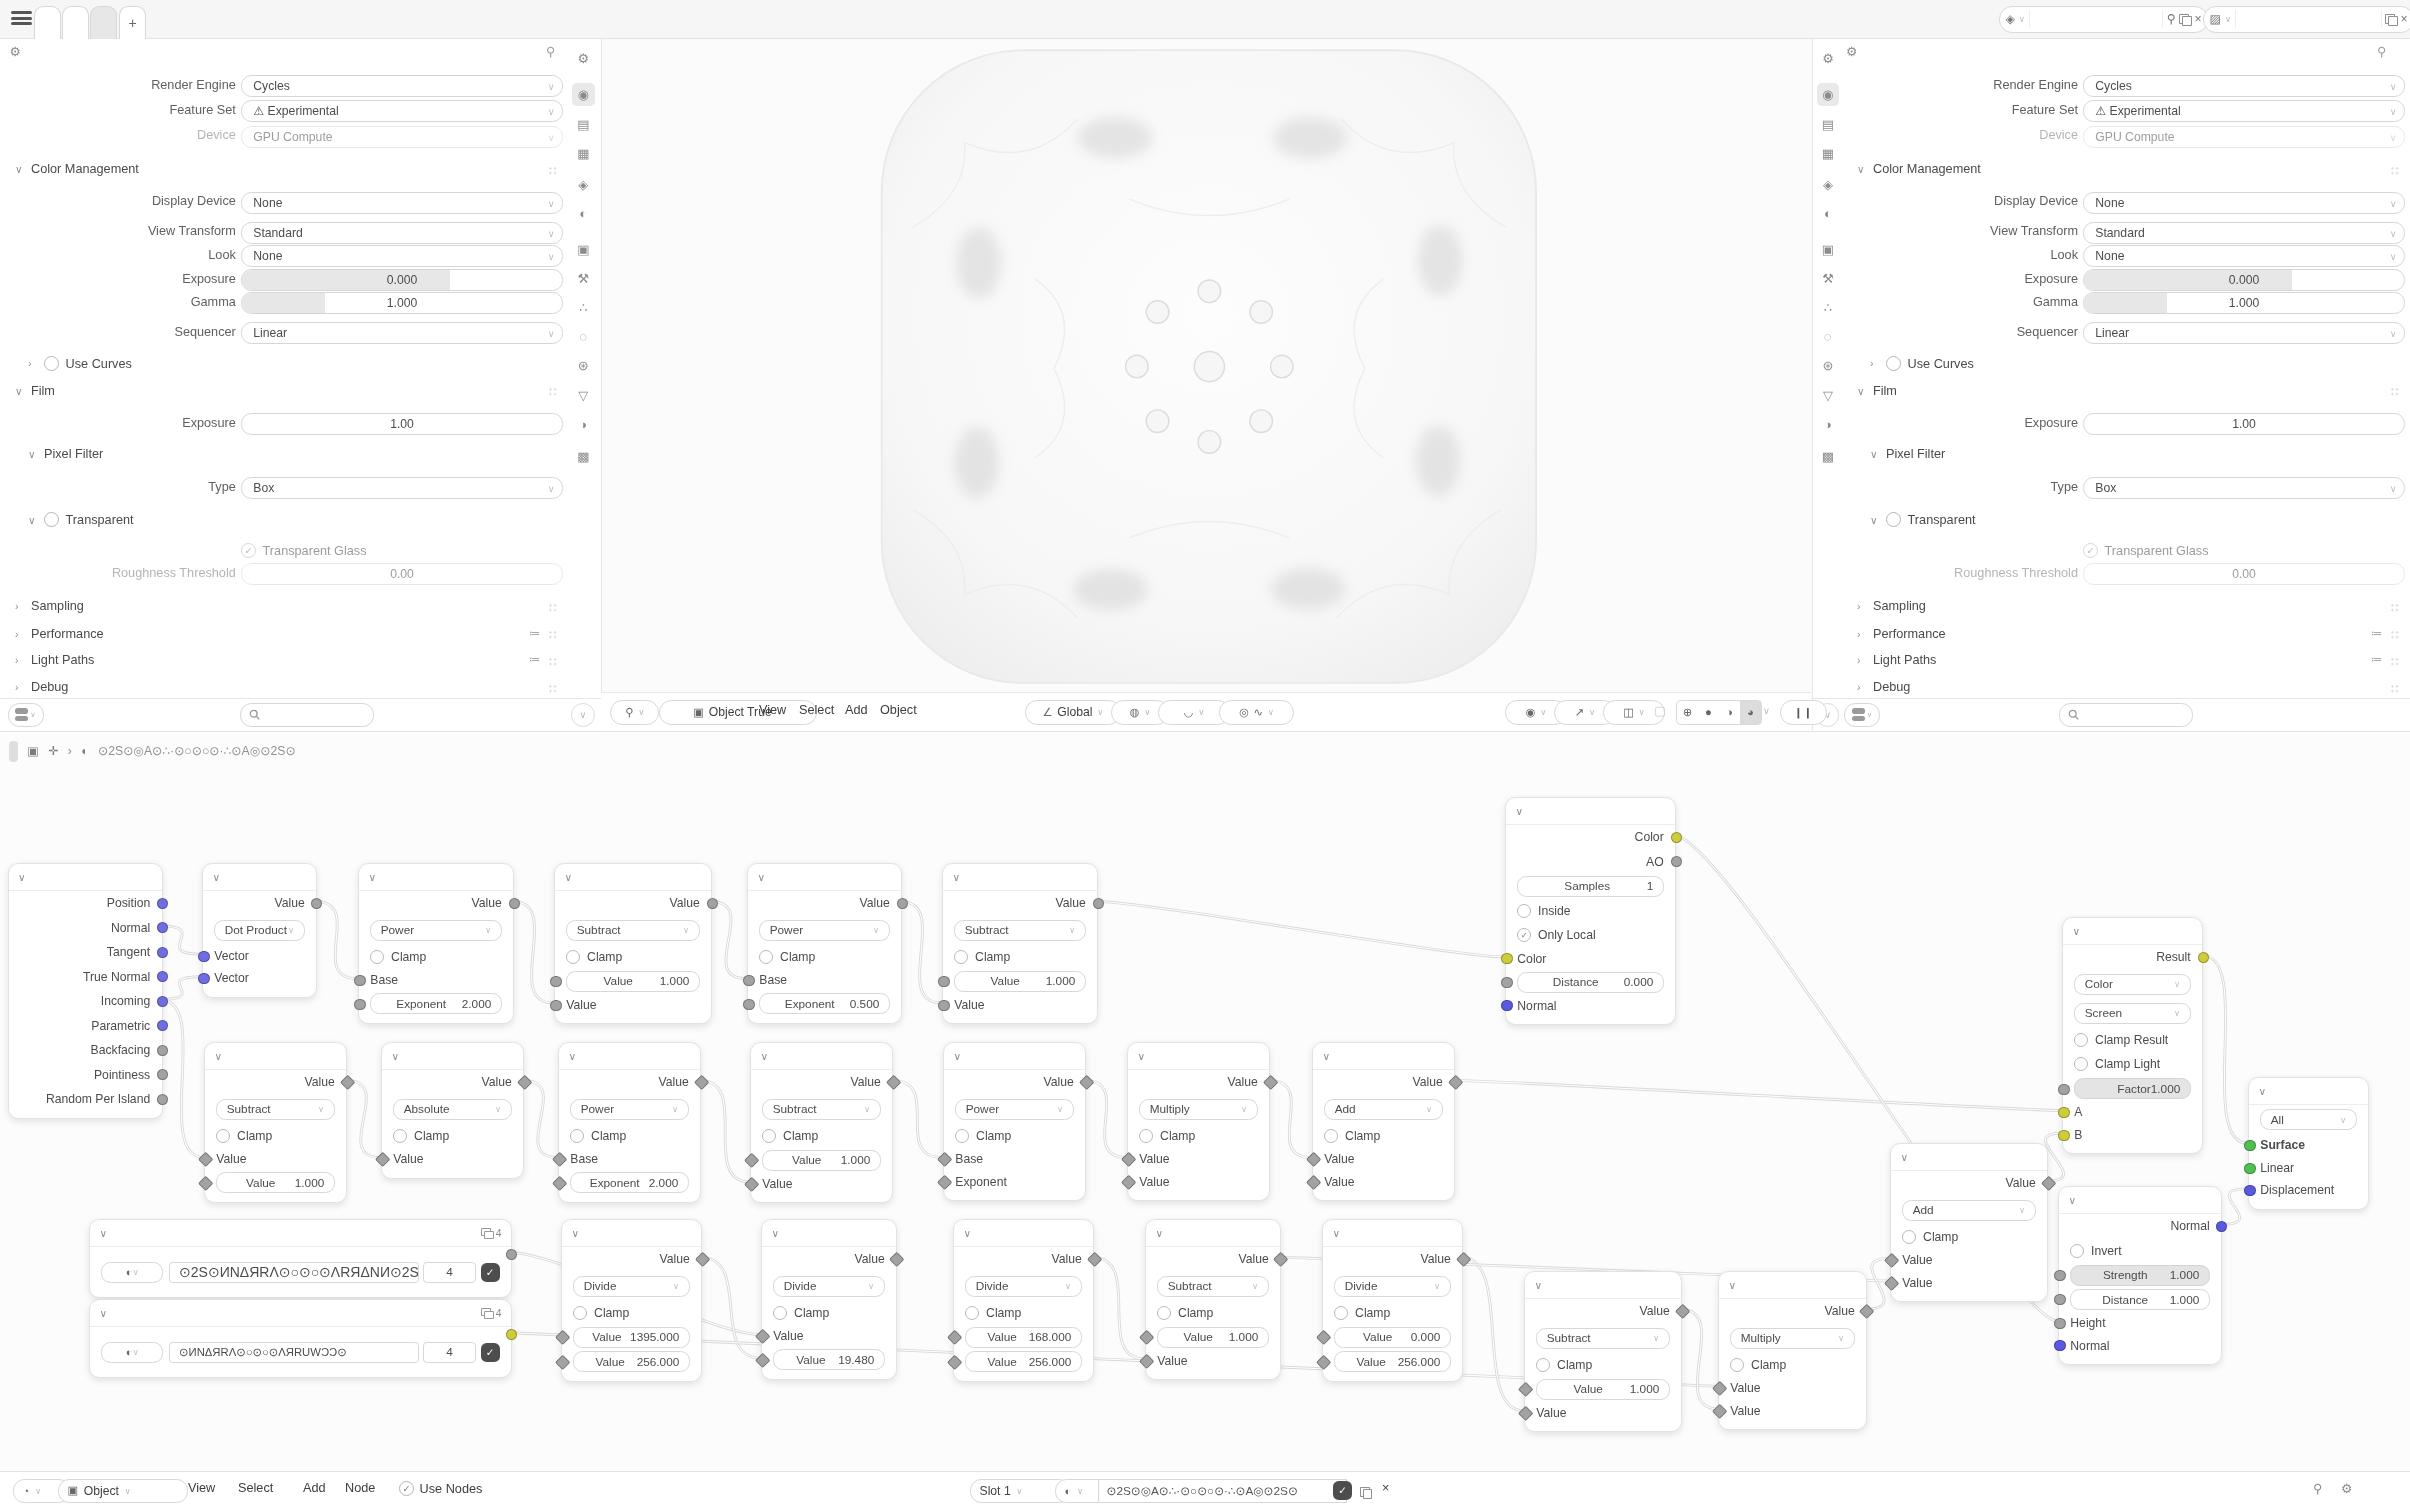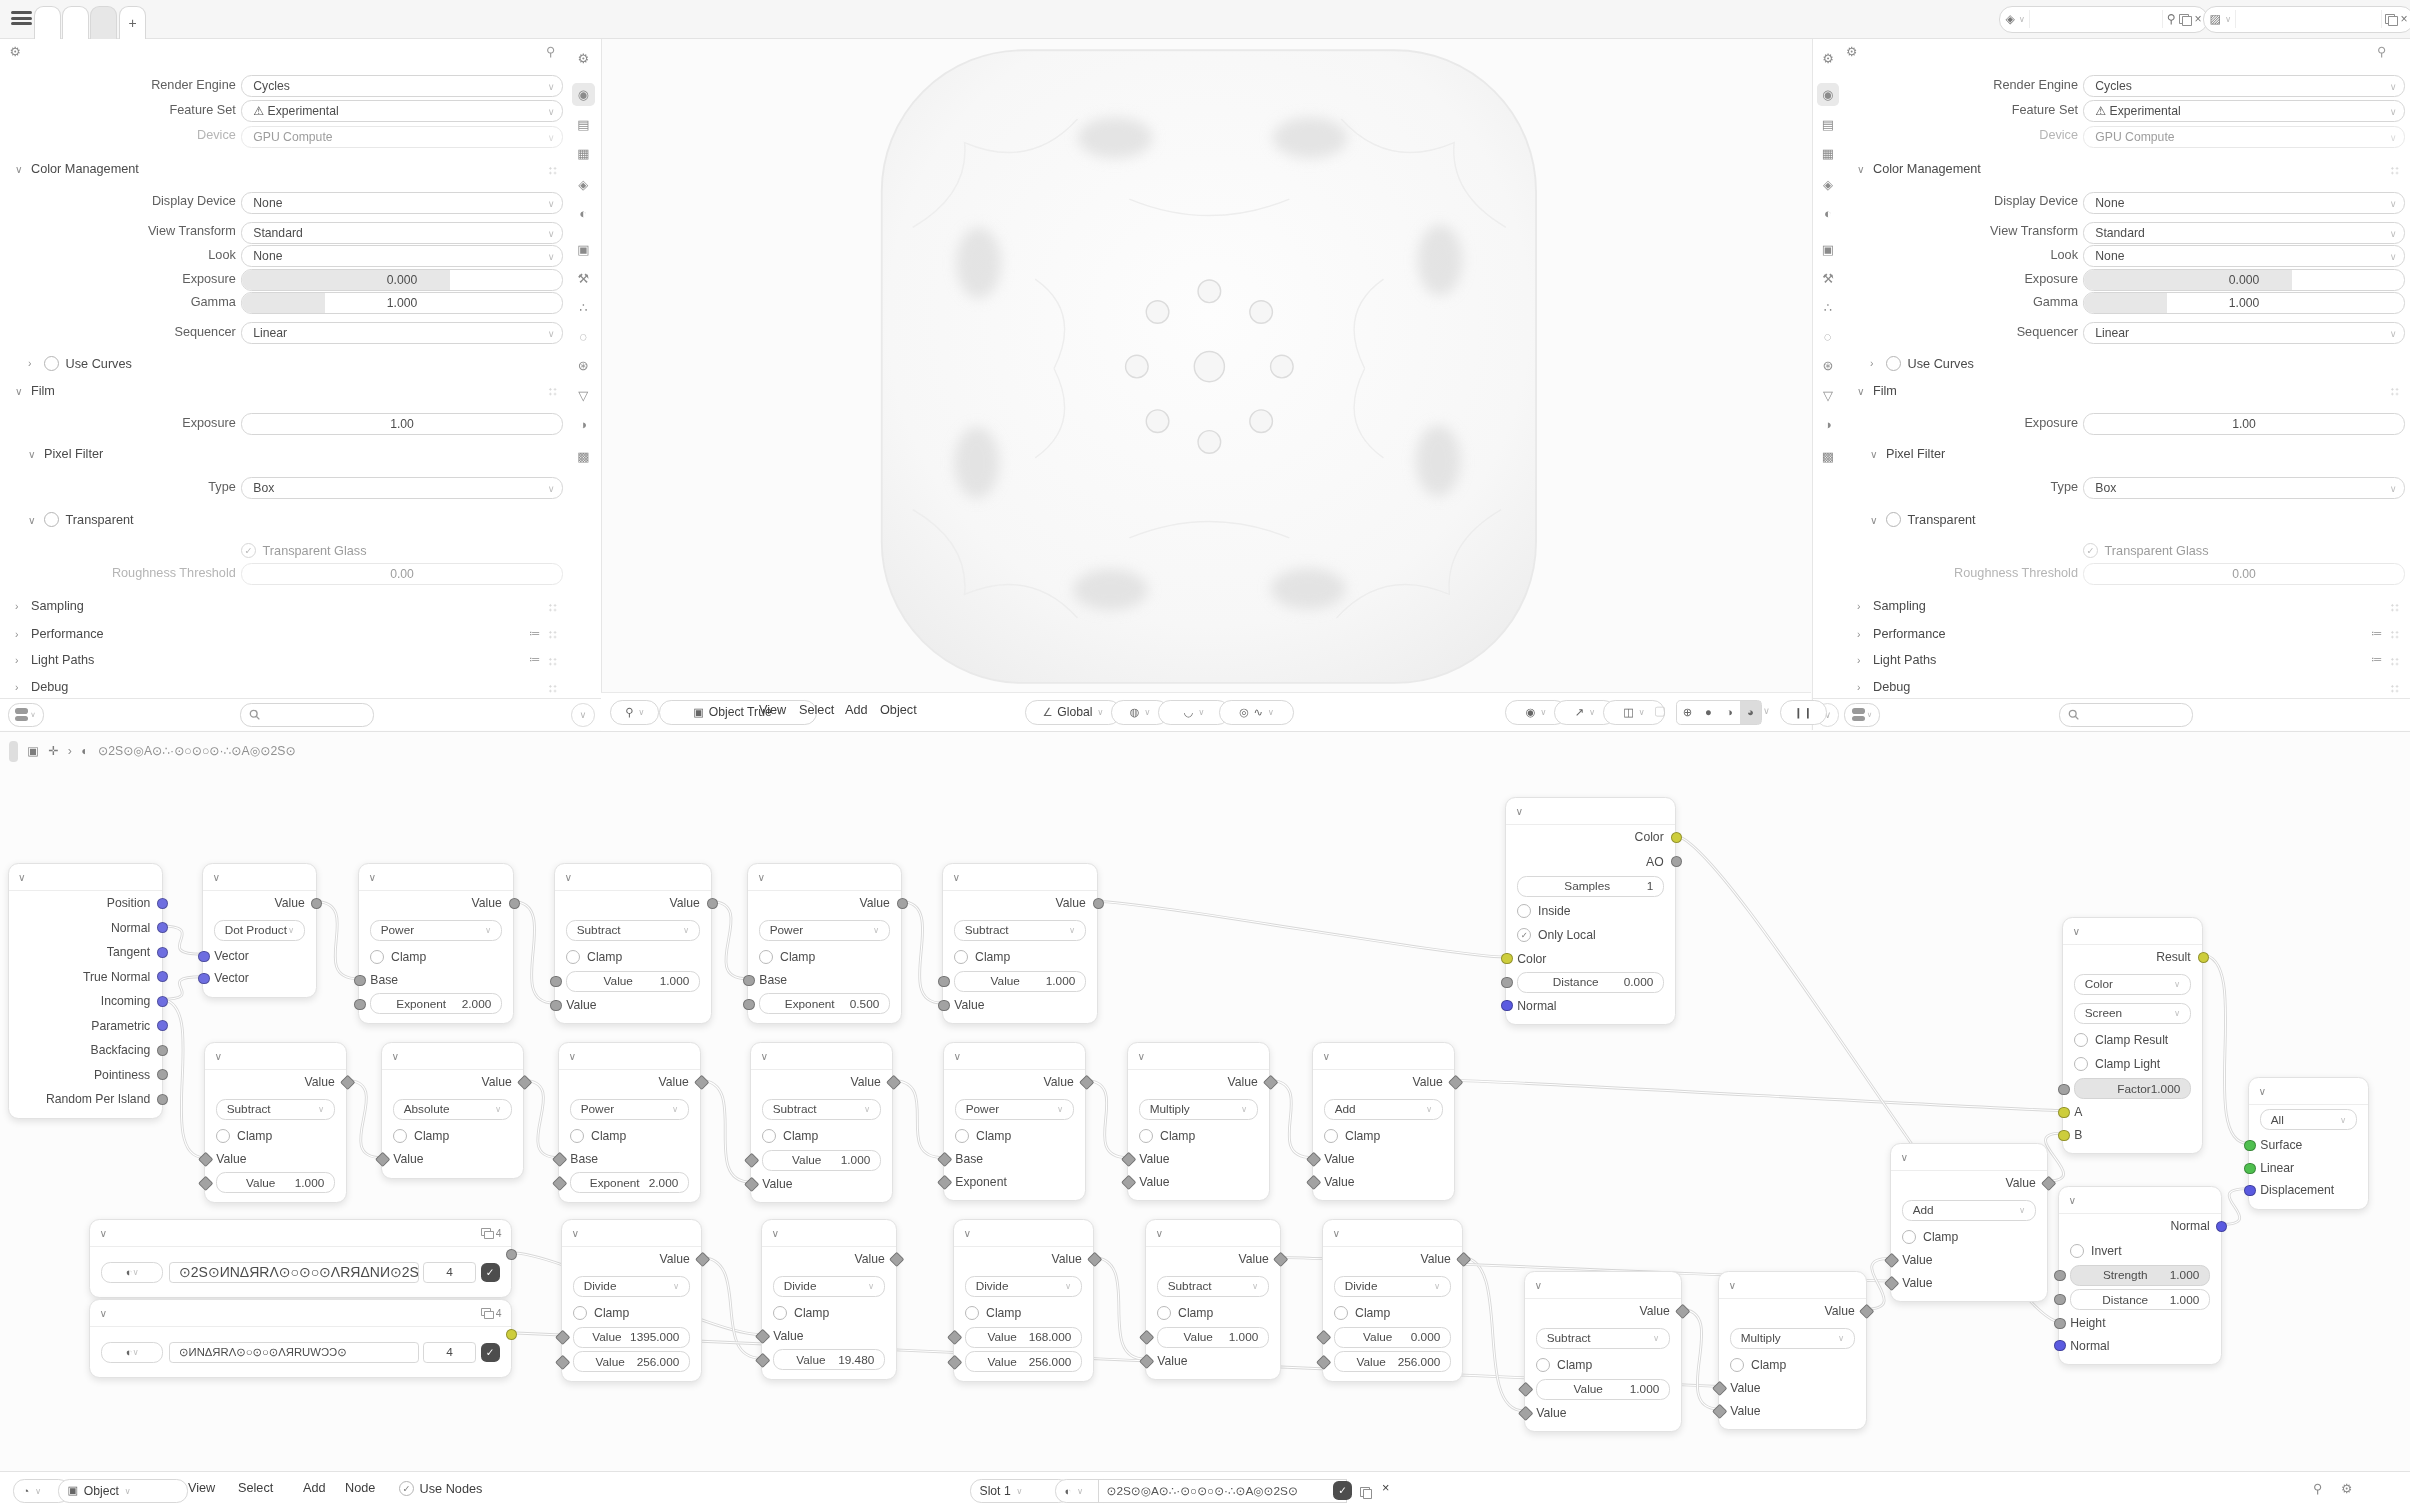--- a/index.html
+++ b/index.html
@@ -1333,21 +1333,21 @@
         <div class="node" style="left: 2248px; top: 345px; width: 119px; height: 131px;">
           <div class="nhead">
             <span>∨</span>
           </div>
           <div class="nrow" style="height: 29px;">
             <div class="npill">
               <span class="lab">All</span>
               <span class="car">∨</span>
             </div>
           </div>
-          <div class="nrow" style="height: 22.6px;">
+          <div class="nrow" style="height: 22.6px; font-weight: bold;">
             <span>Surface</span>
           </div>
           <div class="sock" style="left: -4.7px; top: 62px; background: rgb(79, 191, 79);"></div>
           <div class="nrow" style="height: 22.6px;">
             <span>Linear</span>
           </div>
           <div class="sock" style="left: -4.7px; top: 85px; background: rgb(79, 191, 79);"></div>
           <div class="nrow" style="height: 22.6px;">
             <span>Displacement</span>
           </div>

